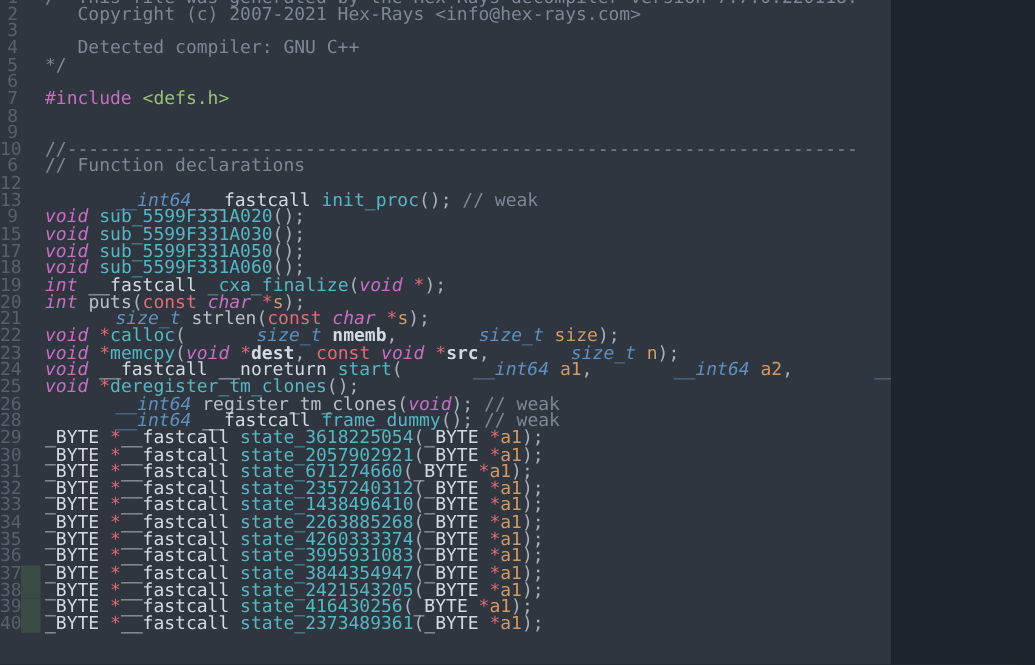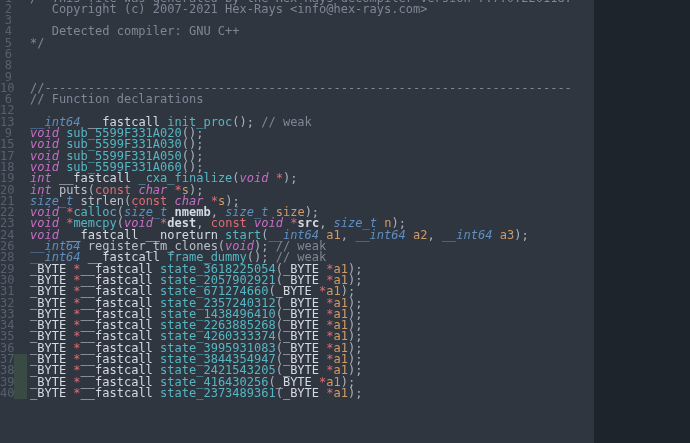--- a/index.html
+++ b/index.html
@@ -21,21 +21,21 @@
     background:var(--gitbar,#3a4b43);
   }
   .ln{
     display:inline-block;width:12px;text-align:right;
     color:var(--lnc,#57616e);
     position:relative;z-index:1;
   }
   .lc{padding-left:18px;position:relative;z-index:1;color:var(--p,#a9b1bc);}
   .com {color:var(--com,#7d8795);}
   .kw  {color:var(--kw,#c86ec4);font-style:italic;}
-  .typ {color:var(--typ,#5f8fbf);font-style:italic;}
+  .typ {color:var(--typ,#5f8fbf);font-style:italic;margin-left:47px;}
   .fn  {color:var(--fn,#56b6c2);}
   .id  {color:var(--id,#b9c0ca);text-align:right;}
   .p   {color:var(--p,#a9b1bc);}
   .op  {color:var(--op,#e06c75);}
   .cst {color:var(--cst,#e06c75);}
   .par {color:var(--par,#d19a66);}
   .parw{color:var(--bw,#d4dae2);font-weight:bold;}
   .bw  {color:var(--bw,#d4dae2);font-weight:normal;}
   .pre {color:var(--kw,#c86ec4);}
   .str {color:var(--str,#98c379);}
@@ -44,36 +44,38 @@
 <body>
 
 <div class="editor">
   <div class="code">
       <div class="line"><span class="ln">1</span><span class="lc"><span class="com">/* This file was generated by the Hex-Rays decompiler version 7.7.0.220118.</span></span></div>
       <div class="line"><span class="ln">2</span><span class="lc"><span class="com">   Copyright (c) 2007-2021 Hex-Rays &lt;info@hex-rays.com&gt;</span></span></div>
       <div class="line"><span class="ln">3</span><span class="lc"></span></div>
       <div class="line"><span class="ln">4</span><span class="lc"><span class="com">   Detected compiler: GNU C++</span></span></div>
       <div class="line"><span class="ln">5</span><span class="lc"><span class="com">*/</span></span></div>
       <div class="line"><span class="ln">6</span><span class="lc"></span></div>
+      <div class="line"><span class="ln">7</span><span class="lc"><span class="pre">#include </span><span class="str">&lt;defs.h&gt;</span></span></div>
       <div class="line"><span class="ln">8</span><span class="lc"></span></div>
       <div class="line"><span class="ln">9</span><span class="lc"></span></div>
       <div class="line"><span class="ln">10</span><span class="lc"><span class="com">//-------------------------------------------------------------------------</span></span></div>
       <div class="line"><span class="ln">6</span><span class="lc"><span class="com">// Function declarations</span></span></div>
       <div class="line"><span class="ln">12</span><span class="lc"></span></div>
       <div class="line"><span class="ln">13</span><span class="lc"><span class="typ">__int64</span><span class="p"> </span><span class="bw">__fastcall</span><span class="p"> </span><span class="fn">init_proc</span><span class="p">(); </span><span class="com">// weak</span></span></div>
       <div class="line"><span class="ln">9</span><span class="lc"><span class="kw">void</span><span class="p"> </span><span class="fn">sub_5599F331A020</span><span class="p">();</span></span></div>
       <div class="line"><span class="ln">15</span><span class="lc"><span class="kw">void</span><span class="p"> </span><span class="fn">sub_5599F331A030</span><span class="p">();</span></span></div>
       <div class="line"><span class="ln">17</span><span class="lc"><span class="kw">void</span><span class="p"> </span><span class="fn">sub_5599F331A050</span><span class="p">();</span></span></div>
       <div class="line"><span class="ln">18</span><span class="lc"><span class="kw">void</span><span class="p"> </span><span class="fn">sub_5599F331A060</span><span class="p">();</span></span></div>
       <div class="line"><span class="ln">19</span><span class="lc"><span class="kw">int</span><span class="p"> </span><span class="bw">__fastcall</span><span class="p"> </span><span class="fn">_cxa_finalize</span><span class="p">(</span><span class="kw">void</span><span class="p"> </span><span class="op">*</span><span class="p">);</span></span></div>
       <div class="line"><span class="ln">20</span><span class="lc"><span class="kw">int</span><span class="p"> </span><span class="id">puts</span><span class="p">(</span><span class="cst">const</span><span class="p"> </span><span class="kw">char</span><span class="p"> </span><span class="op">*</span><span class="par">s</span><span class="p">);</span></span></div>
       <div class="line"><span class="ln">21</span><span class="lc"><span class="typ">size_t</span><span class="p"> </span><span class="id">strlen</span><span class="p">(</span><span class="cst">const</span><span class="p"> </span><span class="kw">char</span><span class="p"> </span><span class="op">*</span><span class="par">s</span><span class="p">);</span></span></div>
       <div class="line"><span class="ln">22</span><span class="lc"><span class="kw">void</span><span class="p"> </span><span class="op">*</span><span class="fn">calloc</span><span class="p">(</span><span class="typ">size_t</span><span class="p"> </span><span class="parw">nmemb</span><span class="p">, </span><span class="typ">size_t</span><span class="p"> </span><span class="par">size</span><span class="p">);</span></span></div>
       <div class="line"><span class="ln">23</span><span class="lc"><span class="kw">void</span><span class="p"> </span><span class="op">*</span><span class="fn">memcpy</span><span class="p">(</span><span class="kw">void</span><span class="p"> </span><span class="op">*</span><span class="parw">dest</span><span class="p">, </span><span class="cst">const</span><span class="p"> </span><span class="kw">void</span><span class="p"> </span><span class="op">*</span><span class="parw">src</span><span class="p">, </span><span class="typ">size_t</span><span class="p"> </span><span class="par">n</span><span class="p">);</span></span></div>
       <div class="line"><span class="ln">24</span><span class="lc"><span class="kw">void</span><span class="p"> </span><span class="bw">__fastcall __noreturn</span><span class="p"> </span><span class="fn">start</span><span class="p">(</span><span class="typ">__int64</span><span class="p"> </span><span class="par">a1</span><span class="p">, </span><span class="typ">__int64</span><span class="p"> </span><span class="par">a2</span><span class="p">, </span><span class="typ">__int64</span><span class="p"> </span><span class="par">a3</span><span class="p">);</span></span></div>
+      <div class="line"><span class="ln">25</span><span class="lc"><span class="kw">void</span><span class="p"> </span><span class="op">*</span><span class="fn">deregister_tm_clones</span><span class="p">();</span></span></div>
       <div class="line"><span class="ln">26</span><span class="lc"><span class="typ">__int64</span><span class="p"> </span><span class="id">register_tm_clones</span><span class="p">(</span><span class="kw">void</span><span class="p">); </span><span class="com">// weak</span></span></div>
       <div class="line"><span class="ln">28</span><span class="lc"><span class="typ">__int64</span><span class="p"> </span><span class="bw">__fastcall</span><span class="p"> </span><span class="fn">frame_dummy</span><span class="p">(); </span><span class="com">// weak</span></span></div>
       <div class="line"><span class="ln">29</span><span class="lc"><span class="bw">_BYTE</span><span class="p"> </span><span class="op">*</span><span class="bw">__fastcall</span><span class="p"> </span><span class="fn">state_3618225054</span><span class="p">(</span><span class="bw">_BYTE</span><span class="p"> </span><span class="op">*</span><span class="par">a1</span><span class="p">);</span></span></div>
       <div class="line"><span class="ln">30</span><span class="lc"><span class="bw">_BYTE</span><span class="p"> </span><span class="op">*</span><span class="bw">__fastcall</span><span class="p"> </span><span class="fn">state_2057902921</span><span class="p">(</span><span class="bw">_BYTE</span><span class="p"> </span><span class="op">*</span><span class="par">a1</span><span class="p">);</span></span></div>
       <div class="line"><span class="ln">31</span><span class="lc"><span class="bw">_BYTE</span><span class="p"> </span><span class="op">*</span><span class="bw">__fastcall</span><span class="p"> </span><span class="fn">state_671274660</span><span class="p">(</span><span class="bw">_BYTE</span><span class="p"> </span><span class="op">*</span><span class="par">a1</span><span class="p">);</span></span></div>
       <div class="line"><span class="ln">32</span><span class="lc"><span class="bw">_BYTE</span><span class="p"> </span><span class="op">*</span><span class="bw">__fastcall</span><span class="p"> </span><span class="fn">state_2357240312</span><span class="p">(</span><span class="bw">_BYTE</span><span class="p"> </span><span class="op">*</span><span class="par">a1</span><span class="p">);</span></span></div>
       <div class="line"><span class="ln">33</span><span class="lc"><span class="bw">_BYTE</span><span class="p"> </span><span class="op">*</span><span class="bw">__fastcall</span><span class="p"> </span><span class="fn">state_1438496410</span><span class="p">(</span><span class="bw">_BYTE</span><span class="p"> </span><span class="op">*</span><span class="par">a1</span><span class="p">);</span></span></div>
       <div class="line"><span class="ln">34</span><span class="lc"><span class="bw">_BYTE</span><span class="p"> </span><span class="op">*</span><span class="bw">__fastcall</span><span class="p"> </span><span class="fn">state_2263885268</span><span class="p">(</span><span class="bw">_BYTE</span><span class="p"> </span><span class="op">*</span><span class="par">a1</span><span class="p">);</span></span></div>
       <div class="line"><span class="ln">35</span><span class="lc"><span class="bw">_BYTE</span><span class="p"> </span><span class="op">*</span><span class="bw">__fastcall</span><span class="p"> </span><span class="fn">state_4260333374</span><span class="p">(</span><span class="bw">_BYTE</span><span class="p"> </span><span class="op">*</span><span class="par">a1</span><span class="p">);</span></span></div>
       <div class="line"><span class="ln">36</span><span class="lc"><span class="bw">_BYTE</span><span class="p"> </span><span class="op">*</span><span class="bw">__fastcall</span><span class="p"> </span><span class="fn">state_3995931083</span><span class="p">(</span><span class="bw">_BYTE</span><span class="p"> </span><span class="op">*</span><span class="par">a1</span><span class="p">);</span></span></div>

